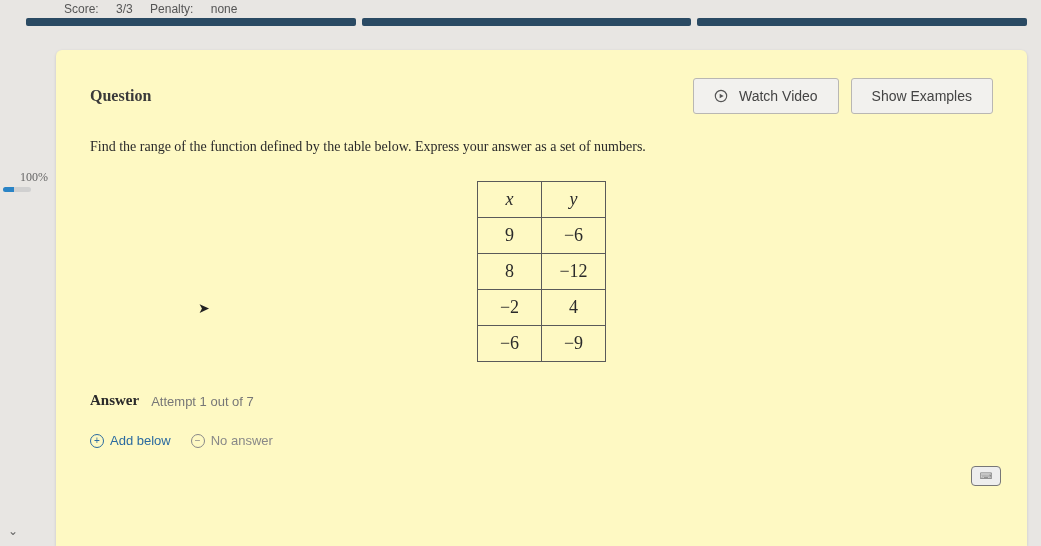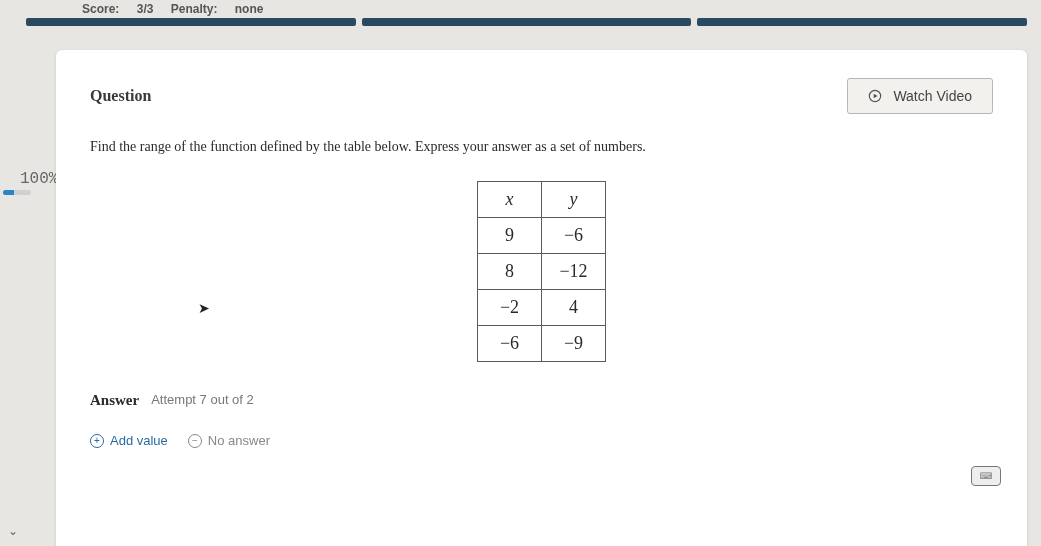--- a/index.html
+++ b/index.html
@@ -7,36 +7,36 @@
   body {
     font-family: Georgia, 'Times New Roman', serif;
     background: #e8e6e3;
     color: #2a2a2a;
     position: relative;
   }
   .sans { font-family: -apple-system, Helvetica, Arial, sans-serif; }
 
   
   .meta {
-    position: absolute; top: 2px; left: 82px;
-    font-size: 12px; color: #555; font-weight: 700;
+    position: absolute; top: 2px; left: 64px;
+    font-size: 12px; color: #555; font-weight: 400;
   }
   .meta span + span { margin-left: 14px; }
 
   
   .progress {
     position: absolute; top: 18px; left: 26px; right: 14px; height: 8px;
     display: flex; gap: 6px;
   }
   .progress .seg { flex: 1; background: #2a4a63; border-radius: 2px; }
 
   
   .card {
     position: absolute; top: 50px; left: 56px; right: 14px; bottom: 0;
-    background: #ffffff;
+    background: #fef9c3;
     border-radius: 6px 6px 0 0;
     box-shadow: 0 1px 3px rgba(0,0,0,0.15);
     padding: 28px 34px 3px 34px;
   }
 
   
   .card-head { display: flex; align-items: center; margin-bottom: 22px; }
   .q-label { font-size: 16px; font-weight: 600; color: #3a3a3a; font-family: Georgia, serif; }
   .head-actions { margin-left: auto; display: flex; gap: 12px; }
   .btn {
@@ -60,21 +60,21 @@
   }
   table.func th, table.func td {
     border: 1px solid #5a5a5a;
     width: 64px; height: 36px;
     text-align: center; font-weight: normal;
   }
   table.func th { font-style: italic; }
 
   
   .answer-row {
-    display:flex; align-items:flex-start; gap: 12px;
+    display:flex; align-items:flex-end; gap: 12px;
     margin-top: 10px;
   }
   .answer-label { font-weight: 700; font-size: 15px; }
   .attempt { font-size: 13px; color: #777; }
 
   .value-row {
     display:flex; align-items:center; gap: 20px;
     margin-top: 24px; font-size: 13px;
   }
   .val-btn { display:inline-flex; align-items:center; gap:6px; color:#2a6aa0; cursor: pointer; }
@@ -83,21 +83,21 @@
     width:14px; height:14px; border:1.5px solid currentColor; border-radius:50%;
     display:inline-flex; align-items:center; justify-content:center;
     font-size:10px; line-height:1;
   }
 
   
   .gauge {
     position:absolute; top:170px; left:0; width:34px;
     text-align:center;
   }
-  .gauge-label { font-size:16px; color:#666; font-family: Liberation Mono, monospace; margin-left: 20px; }
+  .gauge-label { font-size:12px; color:#666; font-family: Liberation Serif, serif; margin-left: 20px; }
   .gauge-bar { margin:2px auto 0; width:28px; height:5px; background:#d0d0d0; border-radius:3px; overflow:hidden;}
   .gauge-fill { width:40%; height:100%; background:#2a84c6; }
 
   
   .chev {
     position:absolute; left:8px; bottom:8px; font-size:12px; color:#666;
   }
 
   
   .kbd {
@@ -147,20 +147,23 @@
     <div class="head-actions">
       <div class="btn sans">
         <span class="icn">
           <svg viewBox="0 0 16 16" width="14" height="14">
               <circle cx="8" cy="8" r="6.5" fill="none" stroke="#555" stroke-width="1.3"></circle>
               <polygon points="6.5,5.5 6.5,10.5 11,8" fill="#555"></polygon>
             </svg>
         </span>
         <span>Watch Video</span>
       </div>
+      <div class="btn sans">
+        <span>Show Examples</span>
+      </div>
     </div>
   </div>
 
   <div class="prompt">Find the range of the function defined by the table below. Express your answer as a set of numbers.</div>
 
   <div class="tbl-wrap">
     <table class="func">
       <tbody>
           <tr>
         <th>x</th>
@@ -181,27 +184,27 @@
       <tr>
         <td>−6</td>
         <td>−9</td>
       </tr>
     </tbody>
       </table>
   </div>
 
   <div class="answer-row">
     <span class="answer-label">Answer</span>
-    <span class="attempt sans">Attempt 7 out of 2</span>
+    <span class="attempt sans">Attempt 1 out of 7</span>
   </div>
 
   <div class="value-row sans">
     <span class="val-btn">
       <span class="circ">+</span>
-      <span>Add value</span>
+      <span>Add below</span>
     </span>
     <span class="val-btn muted">
       <span class="circ">−</span>
       <span>No answer</span>
     </span>
   </div>
 
   <div class="kbd sans">⌨</div>
 </div>
 

